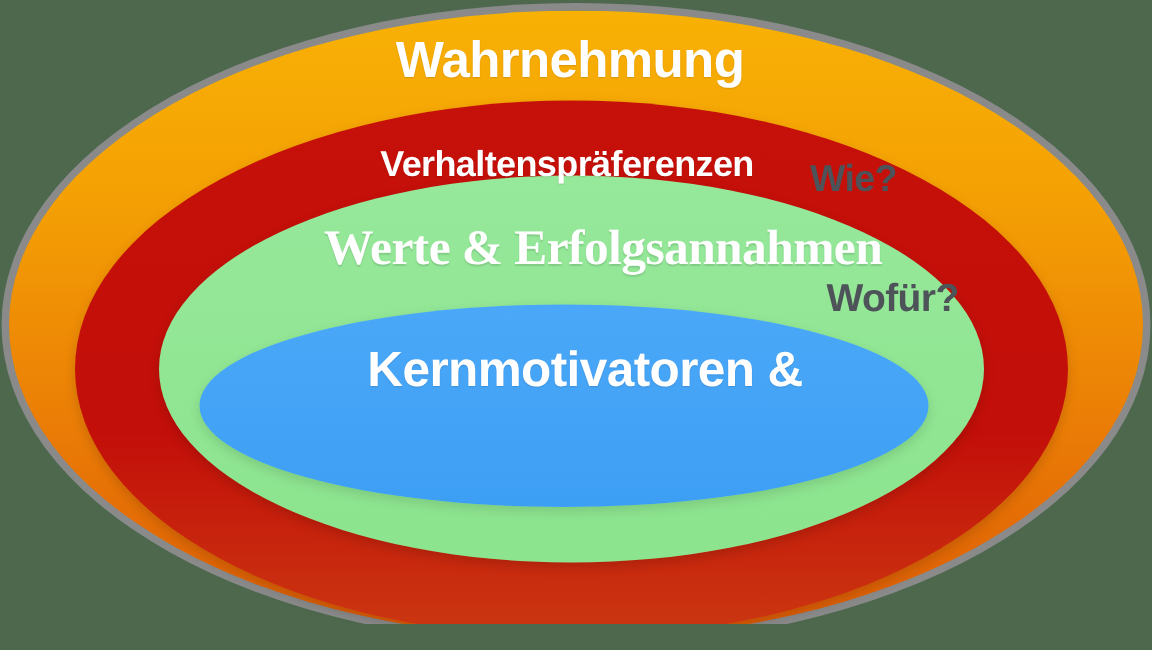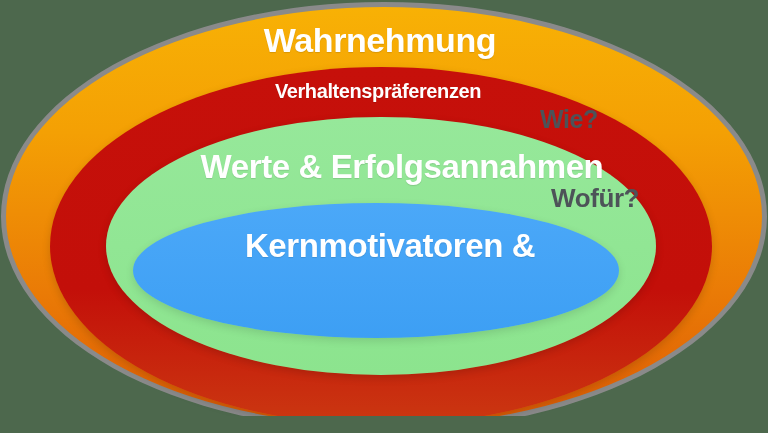--- a/index.html
+++ b/index.html
@@ -43,22 +43,22 @@
   .label {
     position: absolute;
     color: #FFFFFF;
     font-weight: 700;
     text-align: center;
     letter-spacing: -0.4px;
     text-shadow: 0 1px 1px rgba(0,0,0,0.12);
     white-space: nowrap;
   }
   .l-wahrnehmung { left: 130px; top: 21px; width: 500px; font-size: 34px; line-height: 38px; }
-  .l-verhaltens  { left: 128px; top: 75px; width: 500px; font-size: 20px; line-height: 33px; }
-  .l-werte       { left: 152px; top: 148px; width: 500px; font-size: 33px; line-height: 37px; }
+  .l-verhaltens  { left: 128px; top: 93px; width: 500px; font-size: 24px; line-height: 33px; }
+  .l-werte       { left: 152px; top: 148px; width: 500px; font-size: 33px; line-height: 37px; font-family: Liberation Serif, serif; }
   .l-kern        { left: 140px; top: 226px; width: 500px; font-size: 33px; line-height: 40px; text-align: center; }
   .question {
     position: absolute;
     color: #4D5358;
     font-weight: 700;
     letter-spacing: -0.4px;
     white-space: nowrap;
   }
   .q-wie    { left: 540px; top: 105px; font-size: 25px; line-height: 28px; }
   .q-wofuer { left: 551px; top: 184px; font-size: 26px; line-height: 29px; }

